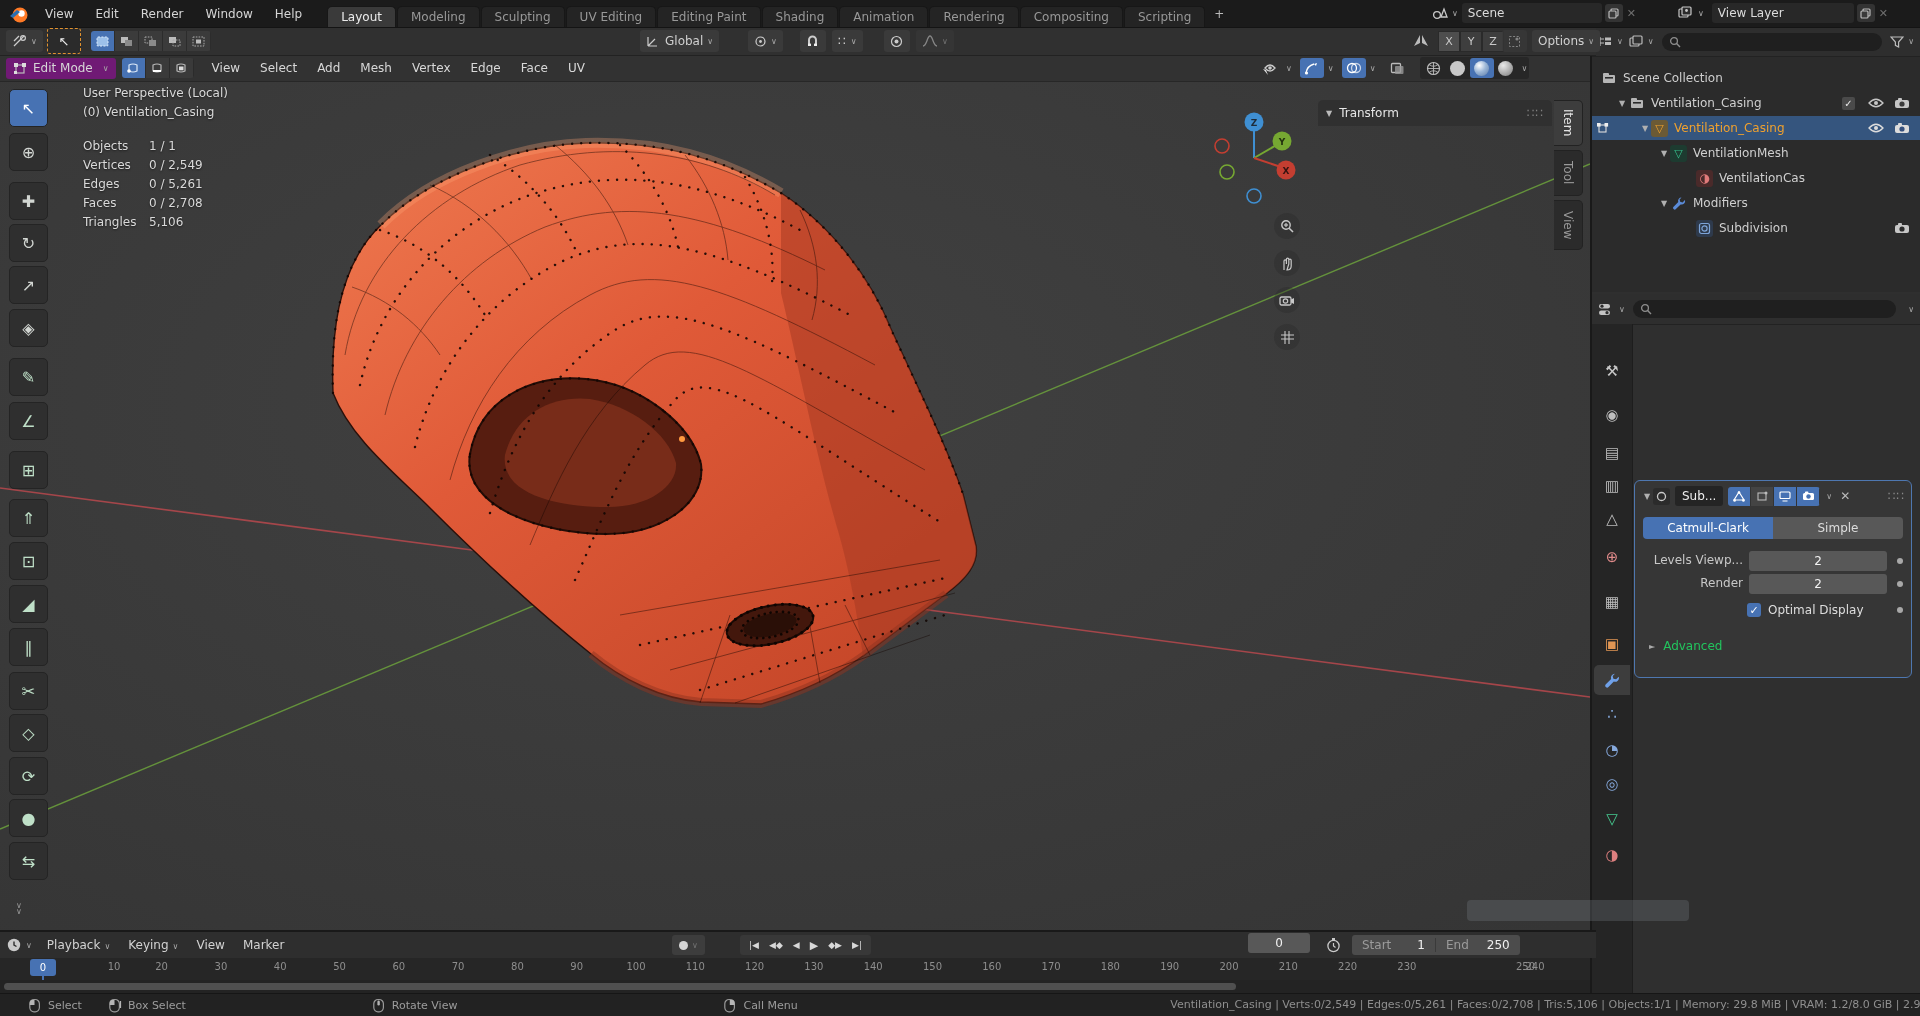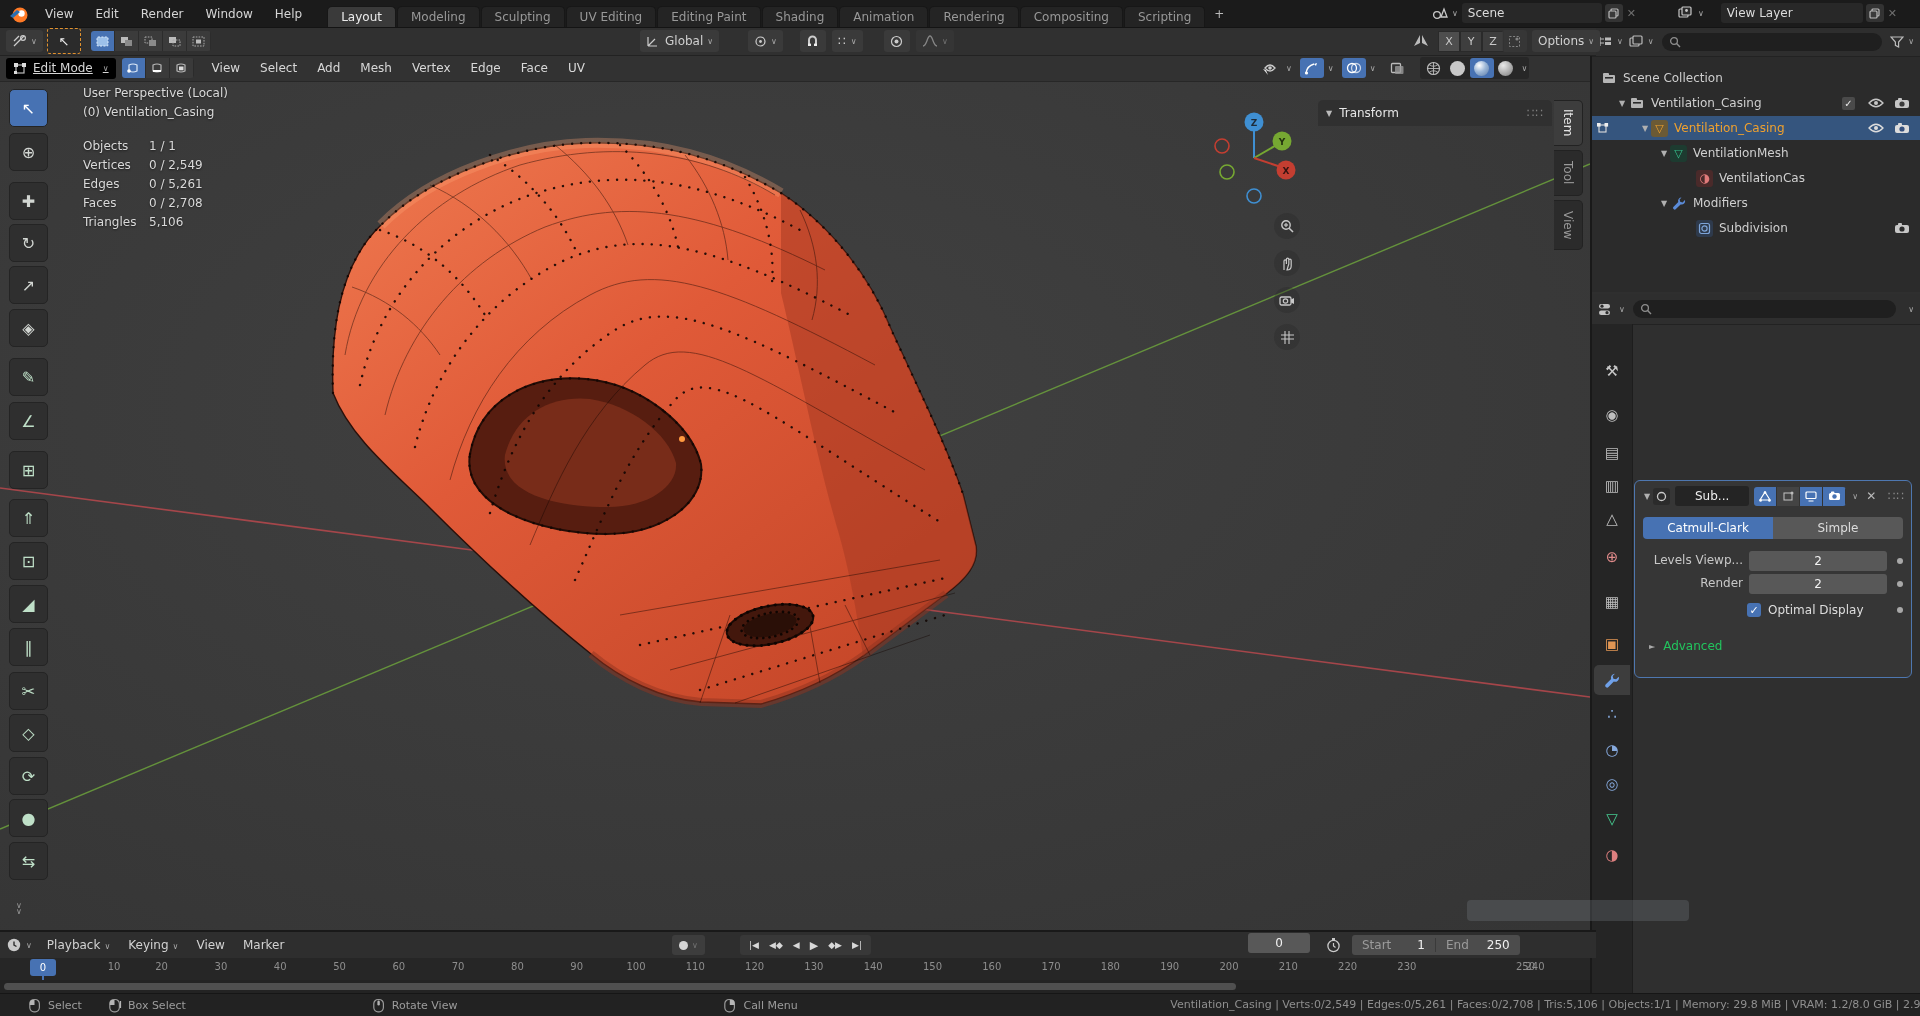--- a/index.html
+++ b/index.html
@@ -24,21 +24,21 @@
 
   
   #toolsettings{left:0;top:27px;width:1590px;height:28px;background:#303030;border-bottom:1px solid #222;}
   .ts-btn{height:22px;background:#3a3a3a;border-radius:3px;display:flex;align-items:center;padding:0 6px;margin-right:4px;color:#d0d0d0;}
   .ts-toggle{width:23px;height:20px;background:#3b3b3b;display:flex;align-items:center;justify-content:center;border-right:1px solid #2c2c2c;}
   .ts-toggle.on{background:#4772b3;}
   .tool-current{width:32px;height:24px;border:1px dashed #e0912f;border-radius:3px;background:#2b2b2b;display:flex;align-items:center;justify-content:center;color:#eee;}
   .axbtn{width:20px;height:19px;background:#3e3e3e;border:1px solid #2a2a2a;display:flex;align-items:center;justify-content:center;color:#c9c9c9;font-size:11px;}
   #vp-header{left:0;top:55px;width:1590px;height:26px;background:#323232;border-bottom:1px solid #272727;z-index:6;}
   #vp-header .menu{padding:0 10px;color:#d8d8d8;}
-  .mode-dd{background:#000000;border-radius:3px;height:21px;display:flex;align-items:center;padding:0 7px;margin:0 6px;text-decoration:underline;}
+  .mode-dd{background:#701a75;border-radius:3px;height:21px;display:flex;align-items:center;padding:0 7px;margin:0 6px;}
   .selmode{width:23px;height:20px;background:#3a3a3a;display:flex;align-items:center;justify-content:center;border-right:1px solid #2b2b2b;}
   .selmode.on{background:#4772b3;}
   .hdr-ic{width:24px;height:20px;display:flex;align-items:center;justify-content:center;border-radius:3px;}
   .hdr-ic.on{background:#4772b3;}
   .shade-group{background:#272727;border-radius:3px;display:flex;align-items:center;height:22px;padding:0 2px;}
   .sphere{width:15px;height:15px;border-radius:50%;}
   #vp-info{left:83px;top:86px;z-index:4;text-shadow:0 1px 2px rgba(0,0,0,.5);}
   #vp-info .line{margin-bottom:5px;color:#d9d9d9;}
   .statrow{display:flex;margin-top:5px;color:#d9d9d9;}
   .statrow .sl{width:66px;}
@@ -215,21 +215,21 @@
       </span>
       <span class="xdim">✕</span>
     </div>
     <div class="abs row" style="left:1678px;top:3px;">
       <svg width="16" height="14" viewBox="0 0 16 14">
         <rect x="1" y="3" width="9" height="8" rx="1" fill="none" stroke="#c9c9c9" stroke-width="1.2"></rect>
         <rect x="4" y="1" width="9" height="8" rx="1" fill="#2a2a2a" stroke="#c9c9c9" stroke-width="1.2"></rect>
         <circle cx="8.5" cy="4.5" r="1.4" fill="#c9c9c9"></circle>
       </svg>
       <span class="caret">∨</span>
-      <div class="idfield" style="width:130px;margin-left:17px;">
+      <div class="idfield" style="width:130px;margin-left:8px;">
         <span>View Layer</span>
       </div>
       <span class="mini-btn">
         <svg width="11" height="11" viewBox="0 0 11 11">
             <rect x="3" y="1" width="7" height="7" rx="1" fill="none" stroke="#bbb" stroke-width="1.2"></rect>
             <rect x="1" y="3" width="7" height="7" rx="1" fill="#3a3a3a" stroke="#bbb" stroke-width="1.2"></rect>
           </svg>
       </span>
       <span class="xdim">✕</span>
     </div>
@@ -782,21 +782,21 @@
       </div>
 
     <div id="mod-panel">
       <div class="row" style="height:30px;padding:0 6px;">
         <span class="tri">▼</span>
         <span class="oic" style="background:#2b2b2b;border-radius:3px;">
           <svg width="13" height="13" viewBox="0 0 13 13">
               <circle cx="6.5" cy="6.5" r="4" fill="none" stroke="#c9c9c9" stroke-width="1.3"></circle>
             </svg>
         </span>
-        <div style="background:#242424;border-radius:3px;height:20px;display:flex;align-items:center;padding:0 20px;margin-left:5px;color:#eee;">
+        <div style="background:#242424;border-radius:3px;height:20px;display:flex;align-items:center;padding:0 7px;margin-left:5px;color:#eee;">
           <span>Sub...</span>
         </div>
         <div class="row" style="margin-left:5px;border-radius:3px;overflow:hidden;">
           <div class="mtog on">
               <svg width="12" height="11" viewBox="0 0 12 11">
                 <path d="M6,1 L11,9 H1 Z" fill="none" stroke="#fff" stroke-width="1.2"></path>
                 <circle cx="6" cy="1.6" r="1.3" fill="#fff"></circle>
                 <circle cx="1.6" cy="9.4" r="1.3" fill="#fff"></circle>
                 <circle cx="10.4" cy="9.4" r="1.3" fill="#fff"></circle>
               </svg>

